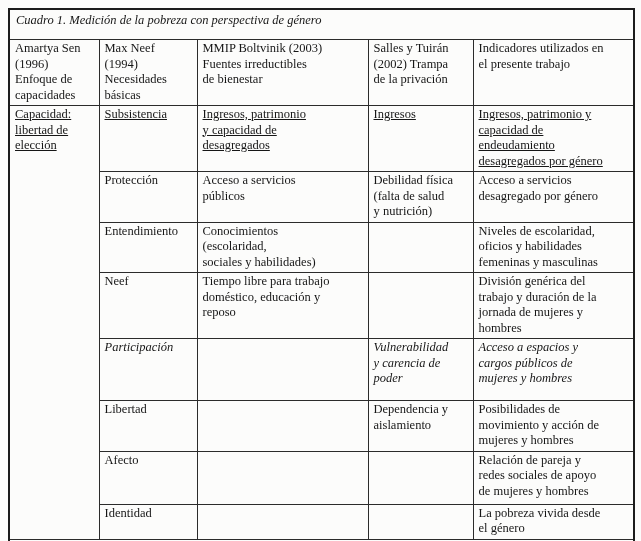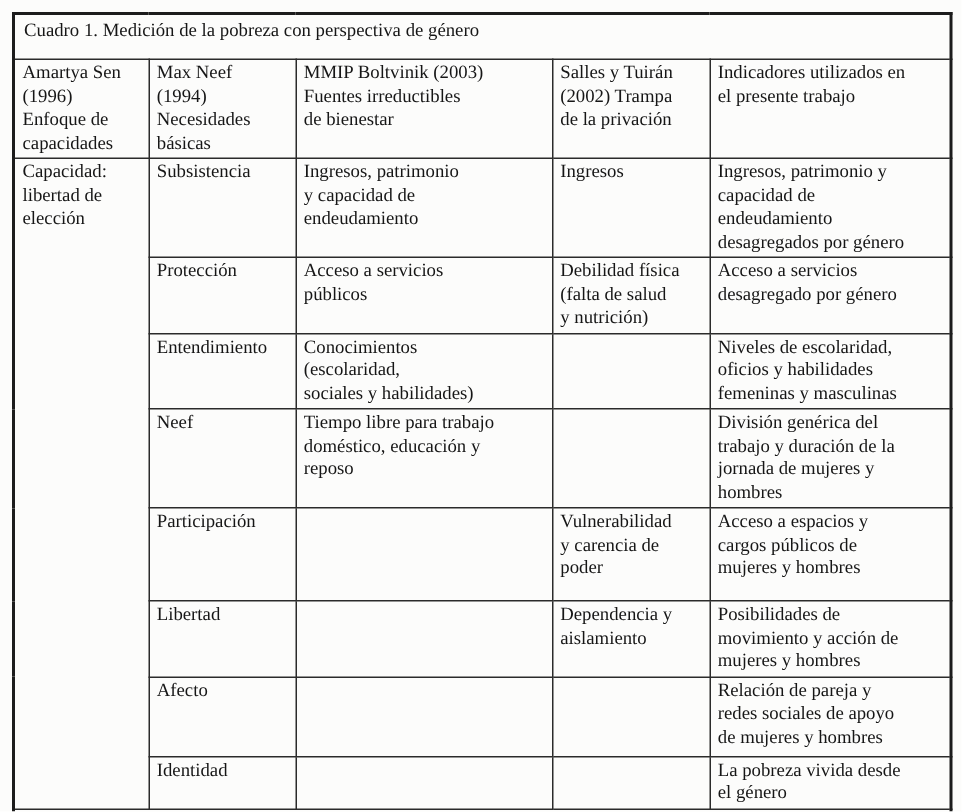--- a/index.html
+++ b/index.html
@@ -33,33 +33,34 @@
     font-weight: normal;
     color: #161616;
     white-space: pre-line;
     overflow: hidden;
     text-align: left;
   }
   tr.title-row td {
     height: 24px;
     padding: 3px 6px 2px 6px;
     white-space: normal;
+    font-style: italic;
   }
   tr.header-row { height: 62px; }
   th.ac { text-align: center; }
   th.al { text-align: left; margin-left: 18px; }
   td.capacity {
     text-align: center;
     padding-top: 72px;
   }
-  tr.r1 { height: 63px; }
+  tr.r1 { height: 63px; text-decoration: underline; }
   tr.r2 { height: 50px; }
   tr.r3 { height: 49px; margin-top: 18px; }
   tr.r4 { height: 66px; }
-  tr.r5 { height: 62px; }
+  tr.r5 { height: 62px; font-style: italic; }
   tr.r6 { height: 47px; margin-left: 12px; }
   tr.r7 { height: 53px; }
   tr.r8 { height: 28px; }
   tr.source-row td {
     height: 16px;
     font-size: 11.5px;
     line-height: 14px;
     padding: 2px 6px;
     white-space: normal;
   }
@@ -101,21 +102,21 @@
 el presente trabajo</th>
     </tr>
 
     <tr class="r1">
       <td class="capacity" rowspan="8">Capacidad:
 libertad de
 elección</td>
       <td>Subsistencia</td>
       <td>Ingresos, patrimonio
 y capacidad de
-endeudamiento</td>
+desagregados</td>
       <td>Ingresos</td>
       <td>Ingresos, patrimonio y
 capacidad de
 endeudamiento
 desagregados por género</td>
     </tr>
 
     <tr class="r2">
       <td>Protección</td>
       <td>Acceso a servicios

